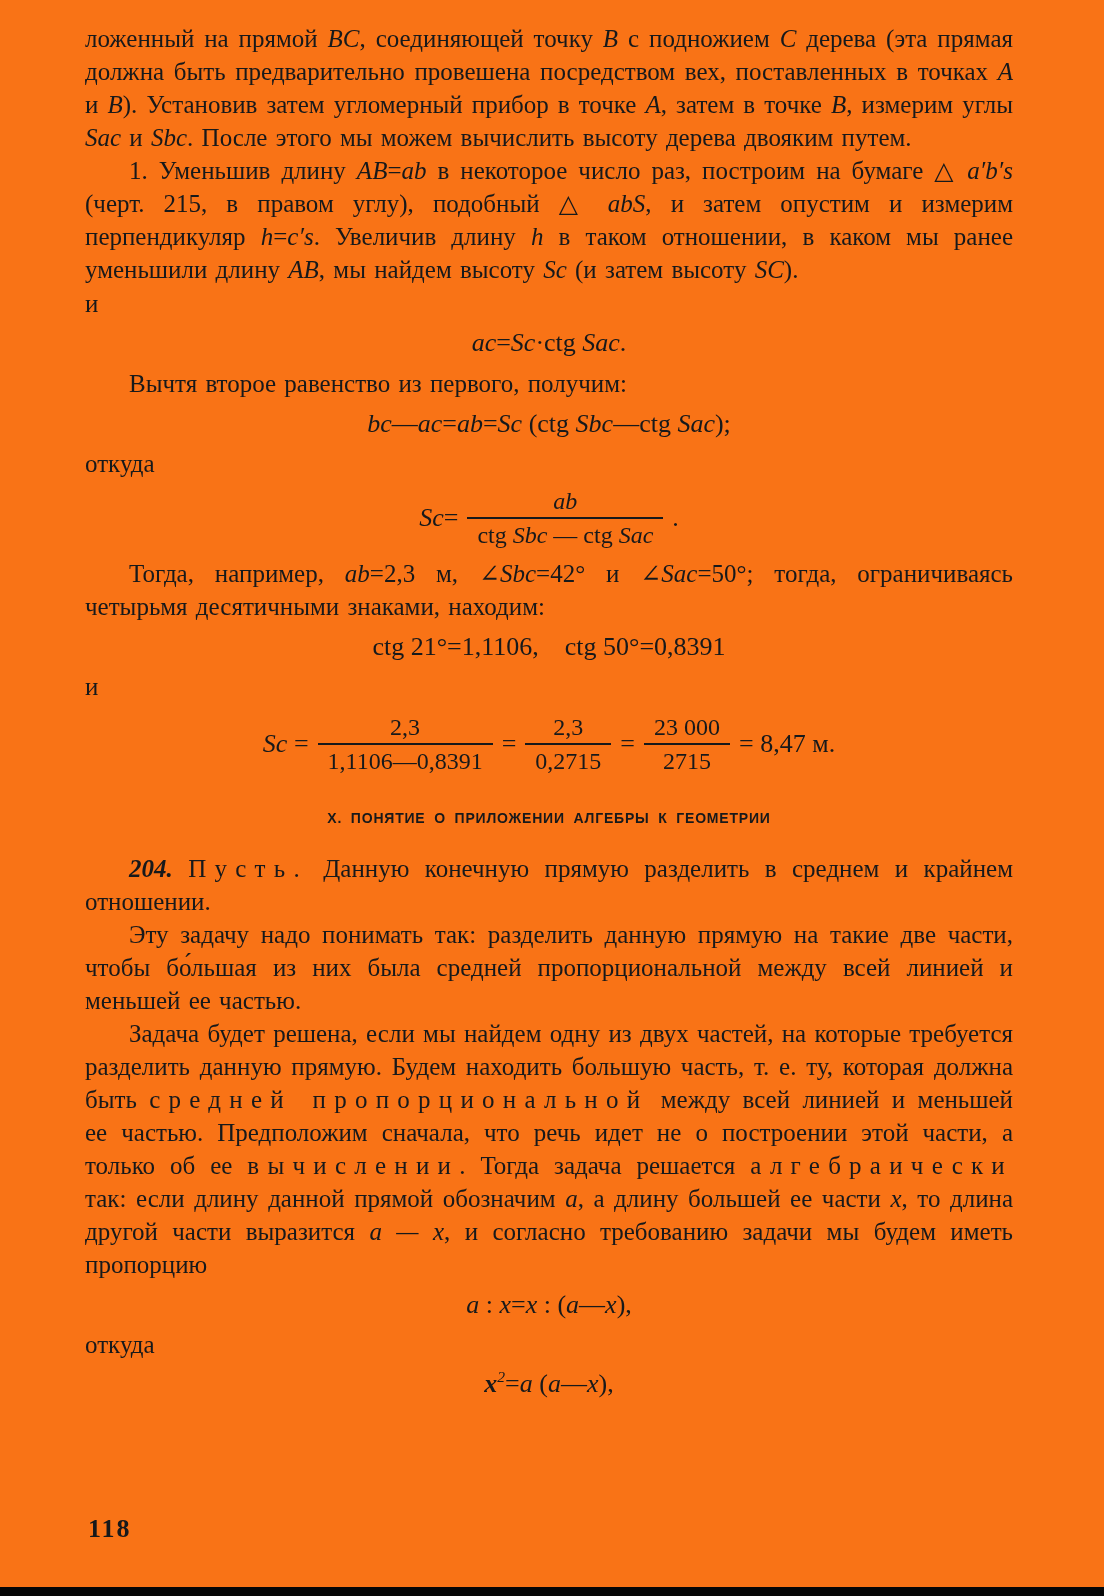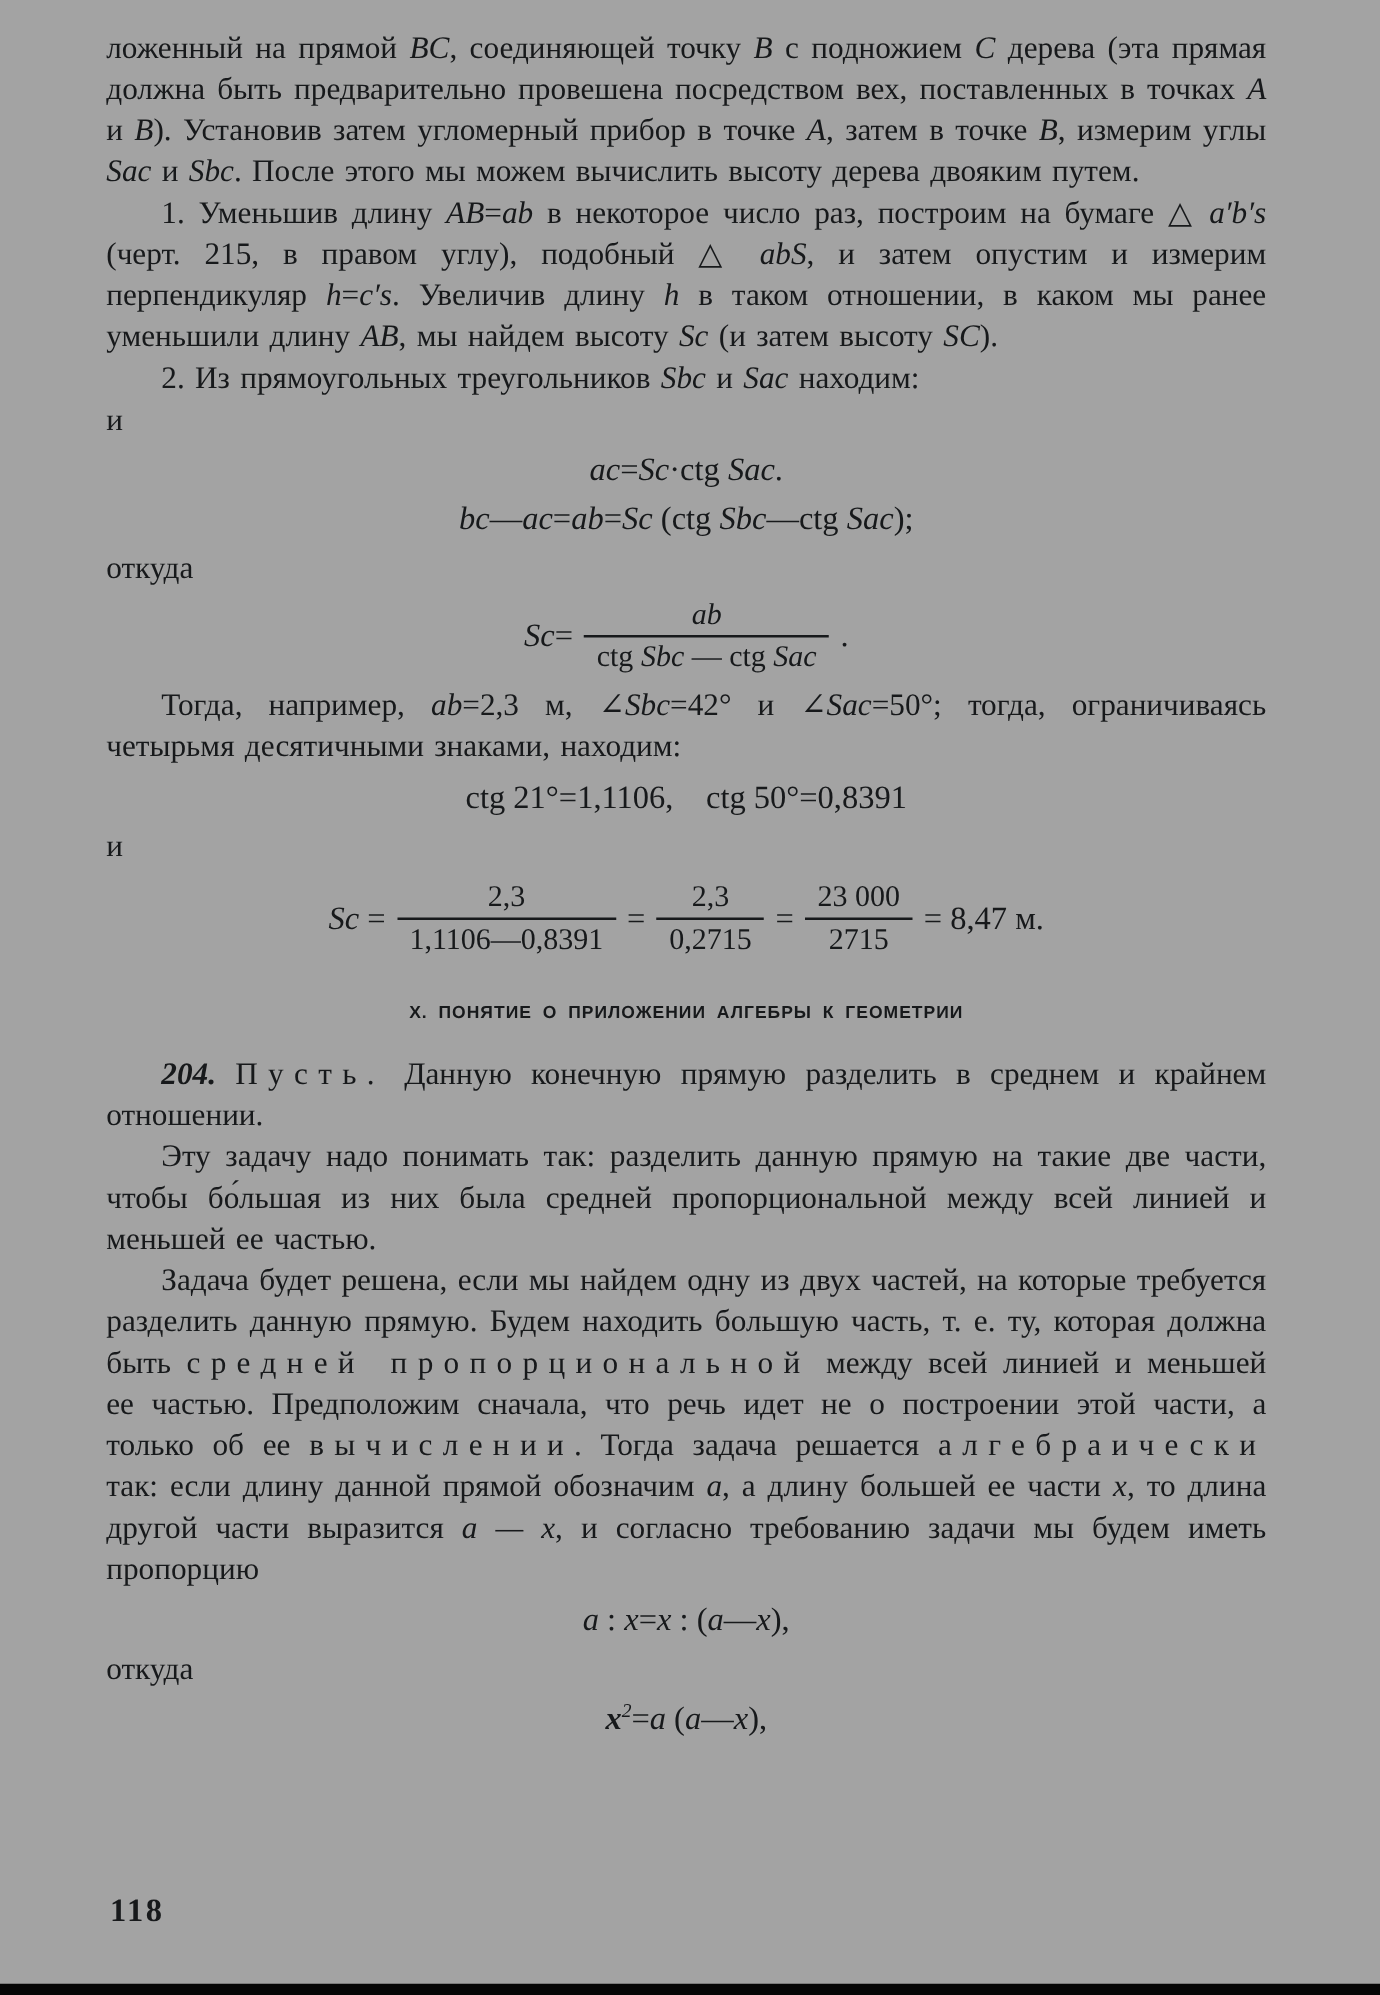--- a/index.html
+++ b/index.html
@@ -2,21 +2,21 @@
 <html lang="ru"><head>
 <meta charset="utf-8">
 <style>
   html, body { margin: 0; padding: 0; }
   body { background: #a7dbea; }
 
   .page {
     position: relative;
     width: 1104px;
     height: 1596px;
-    background: #a3a3a3;
+    background: #f97316;
     overflow: hidden;
     font-family: "Liberation Serif", "DejaVu Serif", serif;
     color: #17191b;
   }
 
   .text-block {
     position: absolute;
     left: 85px;
     top: 22px;
     width: 928px;
@@ -108,27 +108,27 @@
 </head>
 <body>
 
 <div class="page">
   <div class="text-block">
 
     <p class="body cont"><span class="r-n">ложенный на прямой </span><span class="r-i">BC</span><span class="r-n">, соединяющей точку </span><span class="r-i">B</span><span class="r-n"> с подножием </span><span class="r-i">C</span><span class="r-n"> дерева (эта прямая должна быть предварительно провешена посредством вех, поставленных в точках </span><span class="r-i">A</span><span class="r-n"> и </span><span class="r-i">B</span><span class="r-n">). Установив затем угломерный прибор в точке </span><span class="r-i">A</span><span class="r-n">, затем в точке </span><span class="r-i">B</span><span class="r-n">, измерим углы </span><span class="r-i">Sac</span><span class="r-n"> и </span><span class="r-i">Sbc</span><span class="r-n">. После этого мы можем вычислить высоту дерева двояким путем.</span></p>
 
     <p class="body ind"><span class="r-n">1. Уменьшив длину </span><span class="r-i">AB</span><span class="r-n">=</span><span class="r-i">ab</span><span class="r-n"> в некоторое число раз, построим на бумаге △ </span><span class="r-i">a′b′s</span><span class="r-n"> (черт. 215, в правом углу), подобный △ </span><span class="r-i">abS</span><span class="r-n">, и затем опустим и измерим перпендикуляр </span><span class="r-i">h</span><span class="r-n">=</span><span class="r-i">c′s</span><span class="r-n">. Увеличив длину </span><span class="r-i">h</span><span class="r-n"> в таком отношении, в каком мы ранее уменьшили длину </span><span class="r-i">AB</span><span class="r-n">, мы найдем высоту </span><span class="r-i">Sc</span><span class="r-n"> (и затем высоту </span><span class="r-i">SC</span><span class="r-n">).</span></p>
 
-    <p class="body ind"><span class="r-n">2. Из прямоугольных треугольников </span><span class="r-i">Sbc</span><span class="r-n"> и </span><span class="r-i">Sac</span><span class="r-n"> находим:</span></p>
 
 
     <p class="connector">и</p>
 
     <div class="formula"><span class="r-i">ac</span><span class="r-n">=</span><span class="r-i">Sc</span><span class="r-n">·ctg </span><span class="r-i">Sac</span><span class="r-n">.</span></div>
 
+    <p class="body ind"><span class="r-n">Вычтя второе равенство из первого, получим:</span></p>
 
     <div class="formula"><span class="r-i">bc</span><span class="r-n">—</span><span class="r-i">ac</span><span class="r-n">=</span><span class="r-i">ab</span><span class="r-n">=</span><span class="r-i">Sc</span><span class="r-n"> (ctg </span><span class="r-i">Sbc</span><span class="r-n">—ctg </span><span class="r-i">Sac</span><span class="r-n">);</span></div>
 
     <p class="connector">откуда</p>
 
     <div class="formula">
       <span class="fpart"><span class="r-i">Sc</span><span class="r-n">=</span></span><span class="frac"><span class="num"><span class="r-i">ab</span></span><span class="den"><span class="r-n">ctg </span><span class="r-i">Sbc</span><span class="r-n"> — ctg </span><span class="r-i">Sac</span></span></span><span class="fpart">.</span>
     </div>
 
     <p class="body ind"><span class="r-n">Тогда, например, </span><span class="r-i">ab</span><span class="r-n">=2,3 м, ∠</span><span class="r-i">Sbc</span><span class="r-n">=42° и ∠</span><span class="r-i">Sac</span><span class="r-n">=50°; тогда, ограничиваясь четырьмя десятичными знаками, находим:</span></p>

